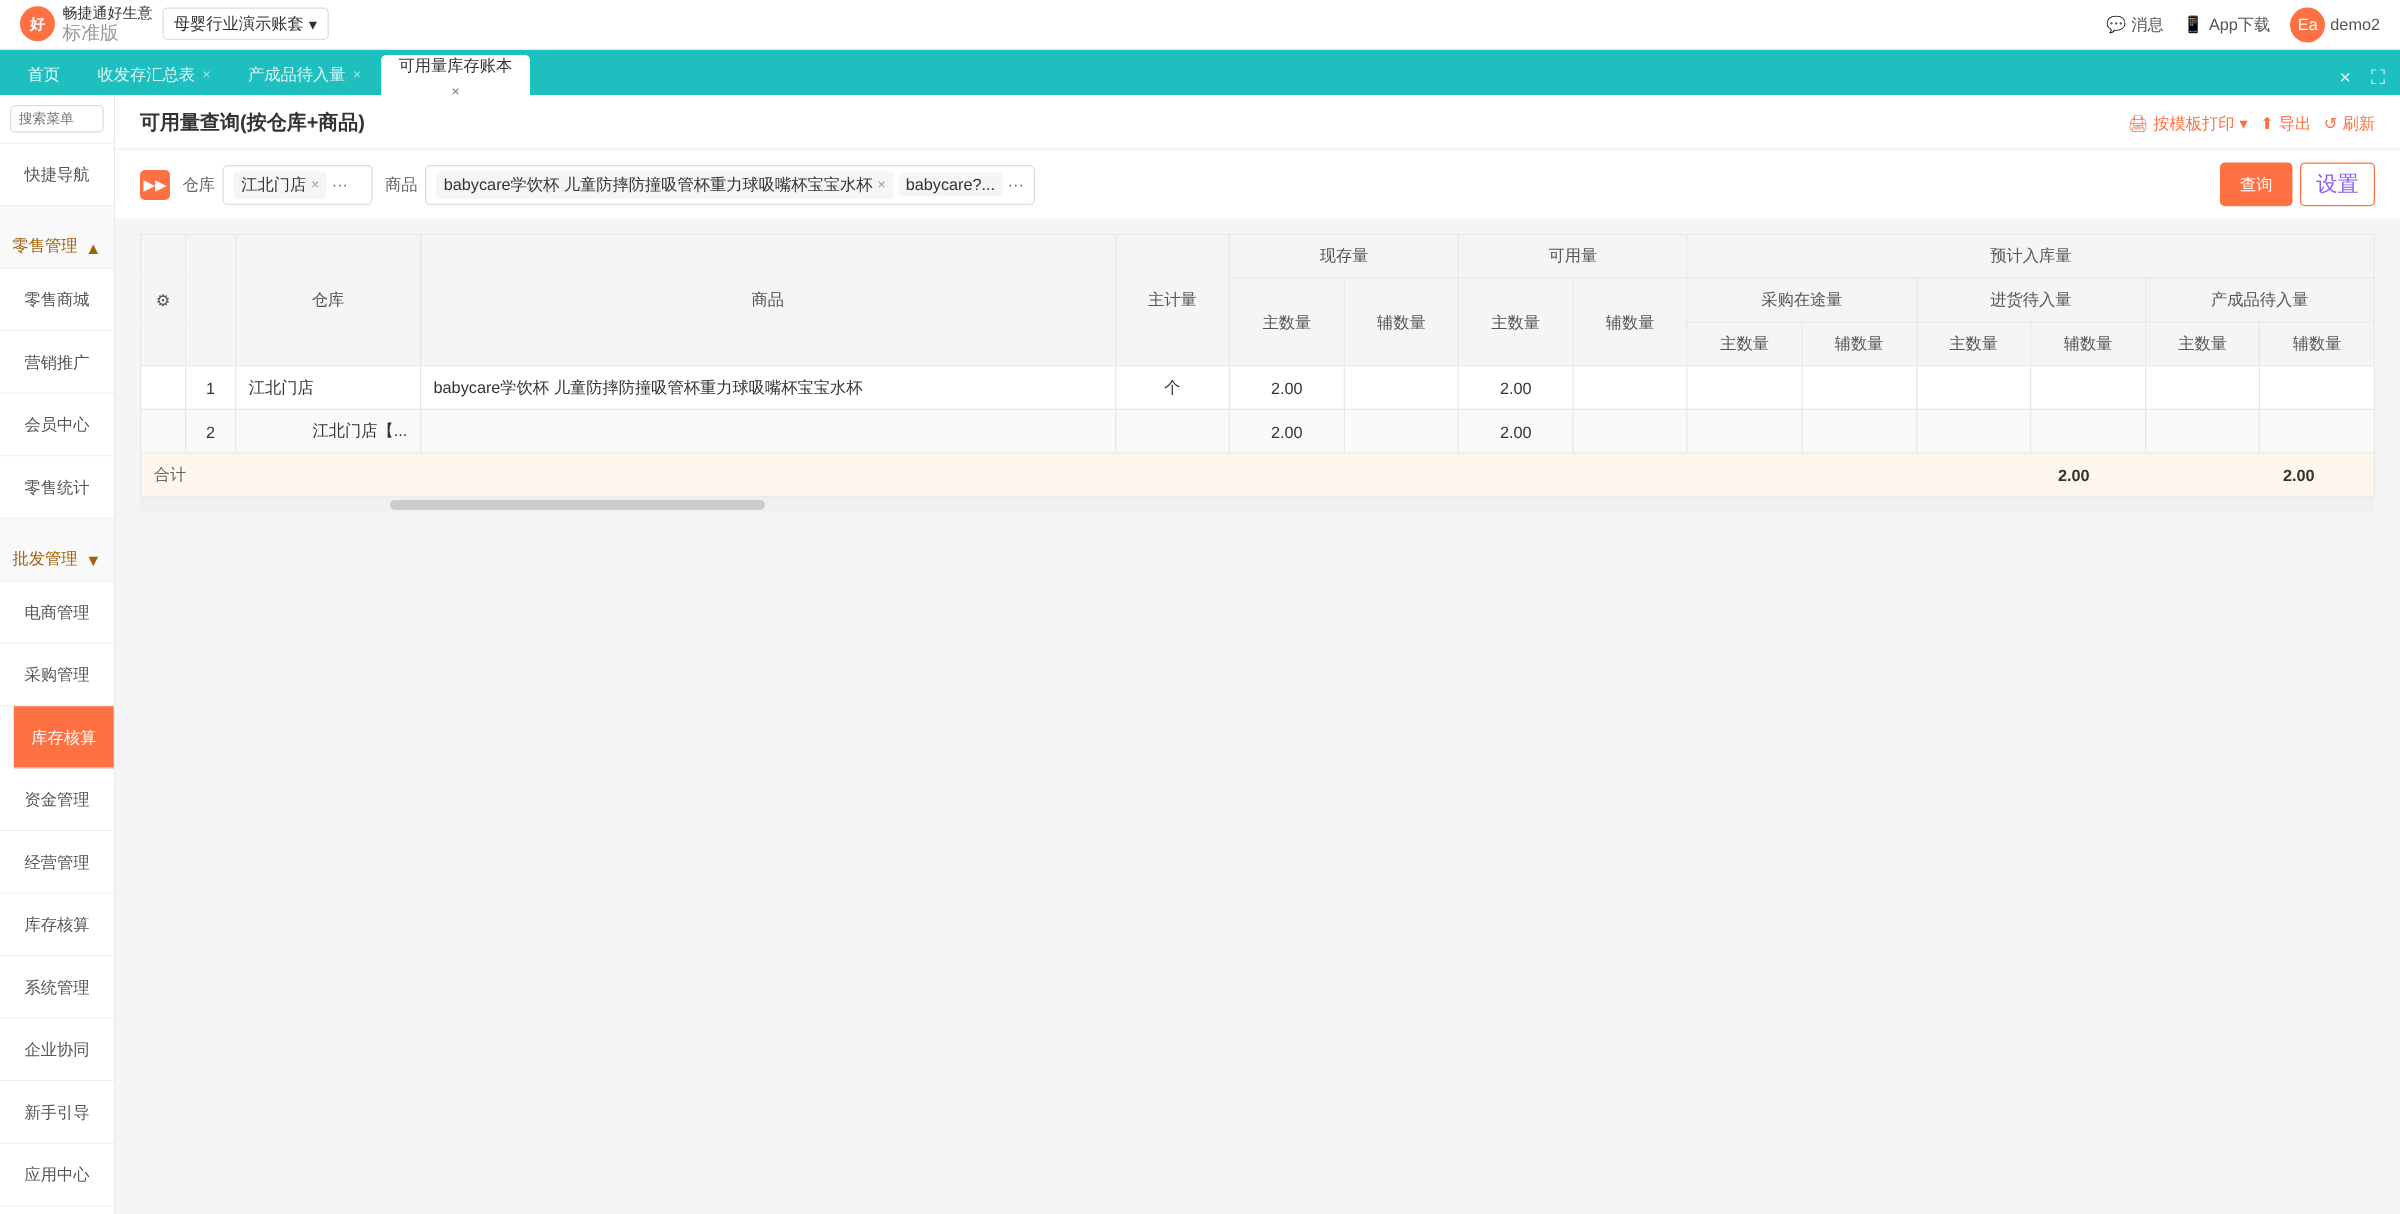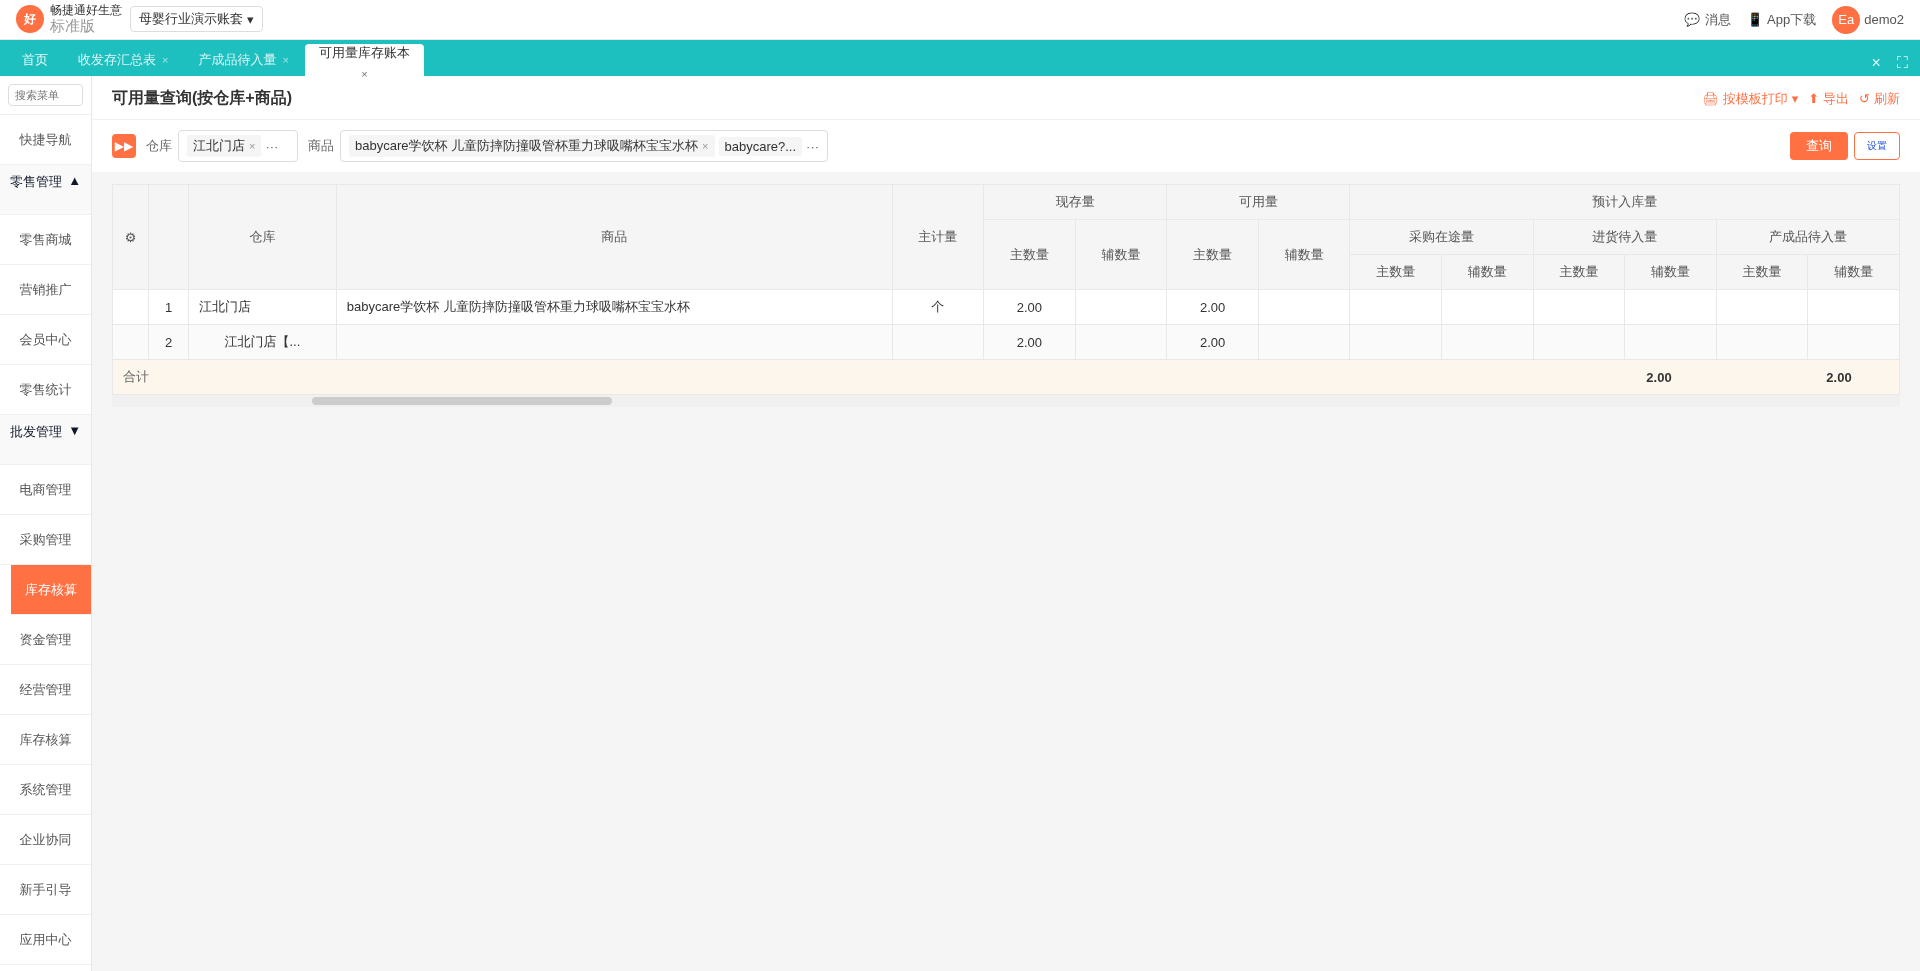--- a/index.html
+++ b/index.html
@@ -90,24 +90,24 @@
       text-align: center;
       border-bottom: 1px solid #f0f0f0;
       min-height: 50px;
       gap: 2px;
     }
     .sidebar-item.active { background: #ff7043; color: #fff; margin-left: 11px; }
     .sidebar-item.section-header {
       display: flex;
       flex-direction: row;
       justify-content: space-between;
-      align-items: flex-start;
+      align-items: flex-end;
       padding: 8px 10px;
       font-size: 12px;
-      color: #0f172a;
+      color: #a16207;
       background: #f9f9f9;
       cursor: pointer;
     }
     .search-menu { padding: 8px; border-bottom: 1px solid #f0f0f0; }
     .search-menu-input { width: 100%; border: 1px solid #ddd; border-radius: 4px; padding: 4px 6px; font-size: 11px; color: #999; }
 
     
     .content-area {
       flex: 1;
       overflow-y: auto;
@@ -151,21 +151,21 @@
       display: flex; align-items: center; gap: 4px; background: #fff;
     }
     .filter-tag {
       display: inline-flex; align-items: center; gap: 4px;
       background: #f5f5f5; border-radius: 3px; padding: 2px 6px; font-size: 12px;
     }
     .filter-tag-close { cursor: pointer; color: #999; font-size: 11px; }
     .filter-dots { color: #666; cursor: pointer; }
     .filter-actions { display: flex; gap: 6px; margin-left: auto; }
     .btn-query { background: #ff7043; color: #fff; border: none; border-radius: 4px; padding: 5px 16px; cursor: pointer; font-size: 13px; }
-    .btn-settings { background: #fff; color: #1d4ed8; border: 1px solid #ff7043; border-radius: 4px; padding: 5px 12px; cursor: pointer; font-size: 10px; }
+    .btn-settings { background: #fff; color: #8b5cf6; border: 1px solid #ff7043; border-radius: 4px; padding: 5px 12px; cursor: pointer; font-size: 17px; }
 
     
     .table-container {
       flex: 1;
       overflow: auto;
       padding: 12px 20px;
     }
     .data-table {
       width: 100%;
       border-collapse: collapse;
@@ -430,21 +430,21 @@
       <td></td>
       <td></td>
       <td></td>
       <td></td>
       <td></td>
       <td></td>
     </tr>
             <tr>
       <td></td>
       <td>2</td>
-      <td style="text-align:center;padding-left:10px;margin-top:47px;">江北门店【...</td>
+      <td style="text-align:right;padding-left:10px;margin-top:47px;">江北门店【...</td>
       <td style="text-align:left;padding-left:10px;"></td>
       <td></td>
       <td>2.00</td>
       <td></td>
       <td>2.00</td>
       <td></td>
       <td></td>
       <td></td>
       <td></td>
       <td></td>

